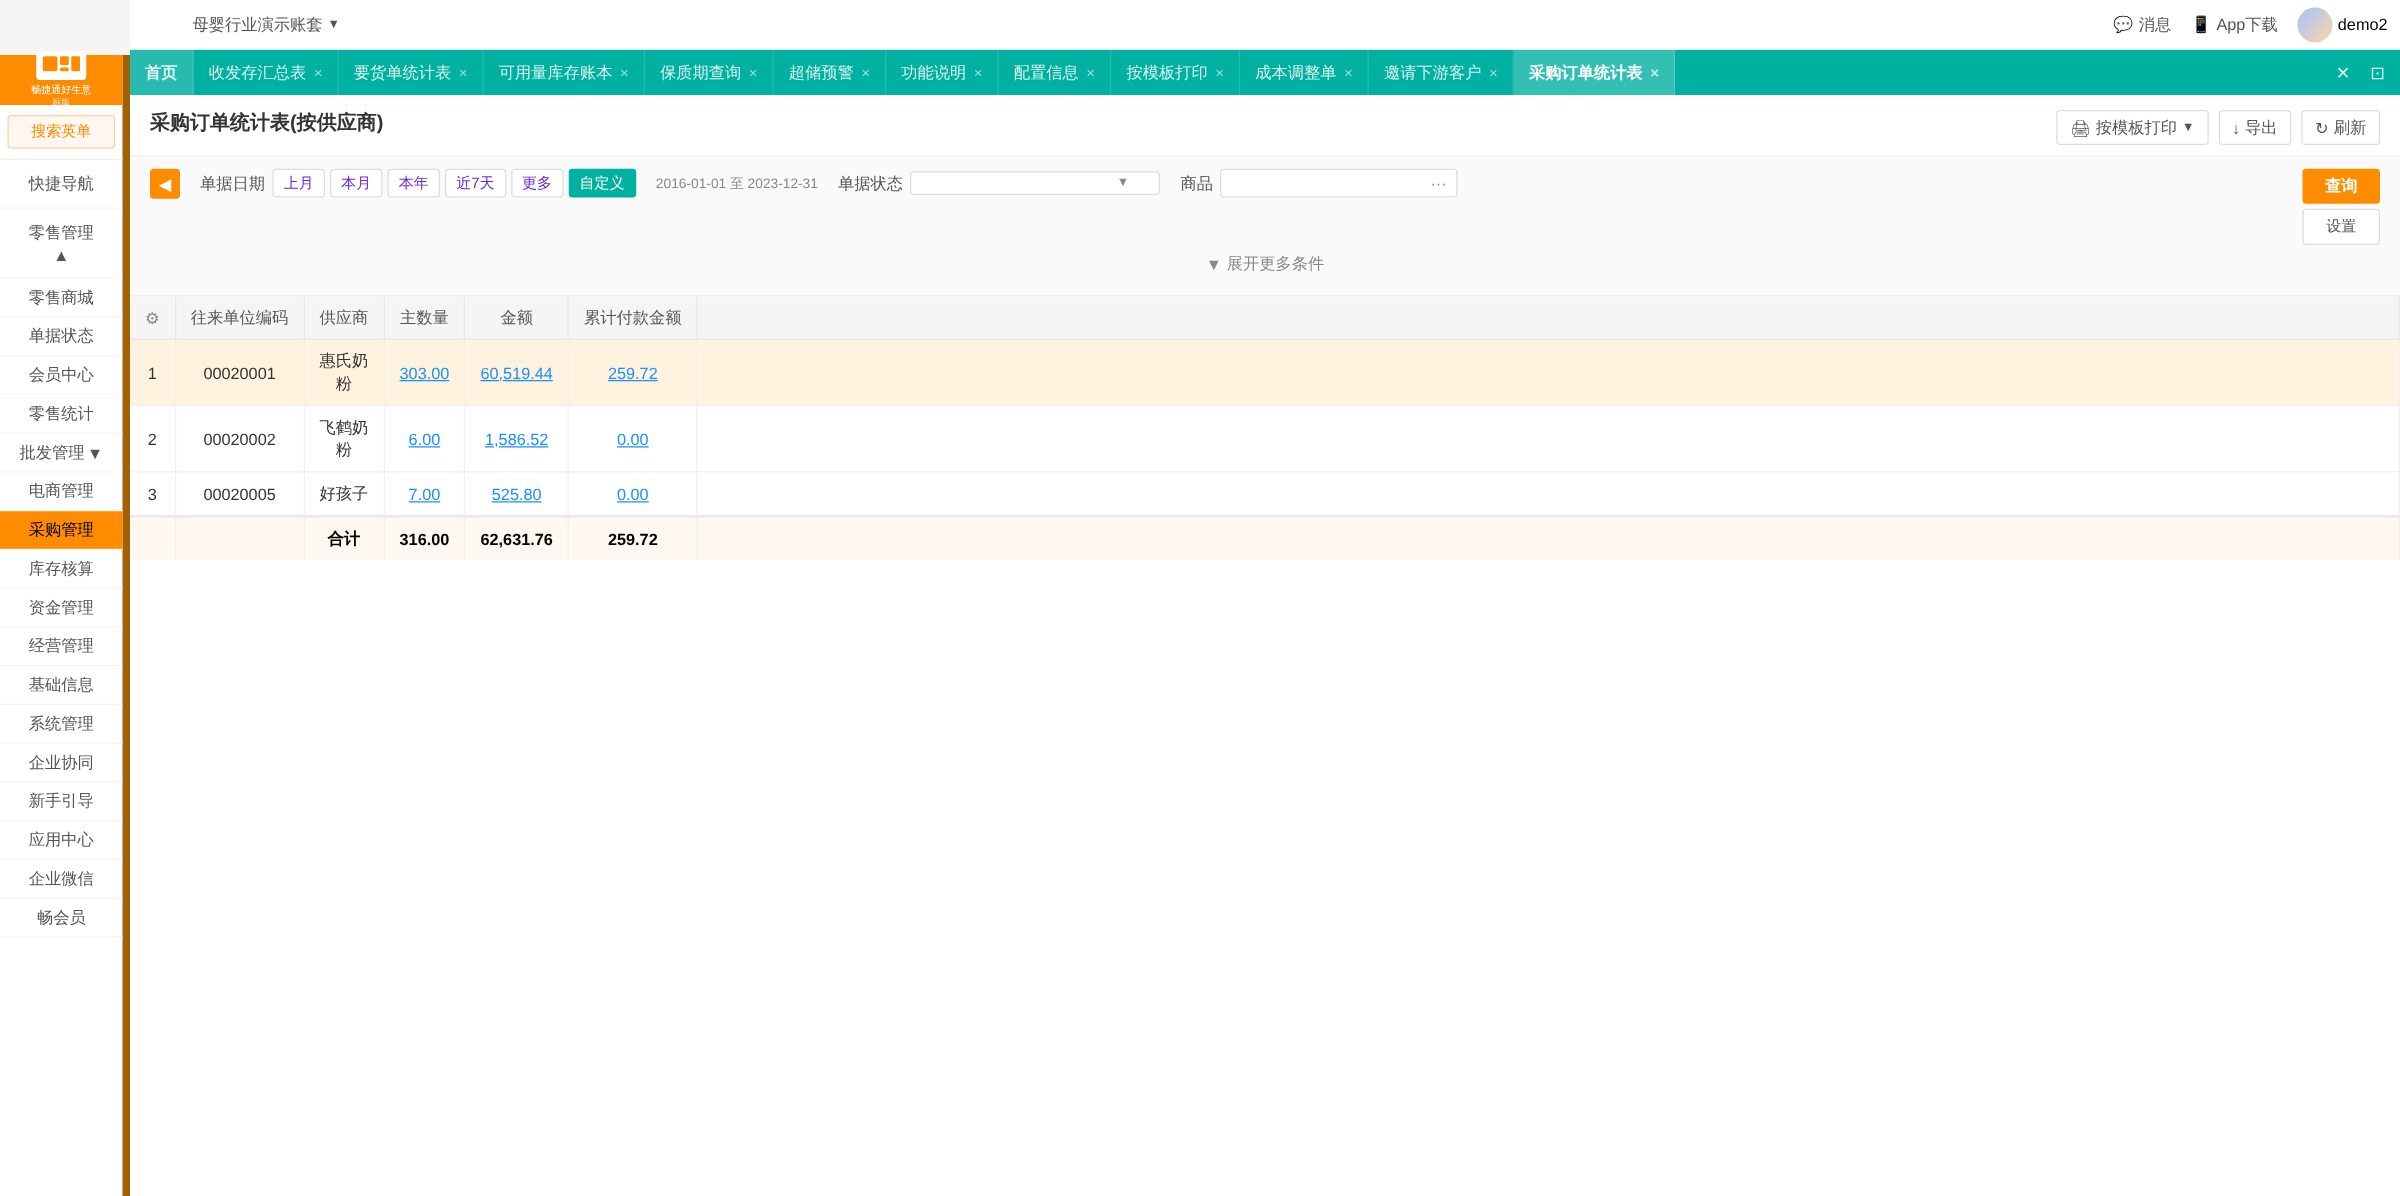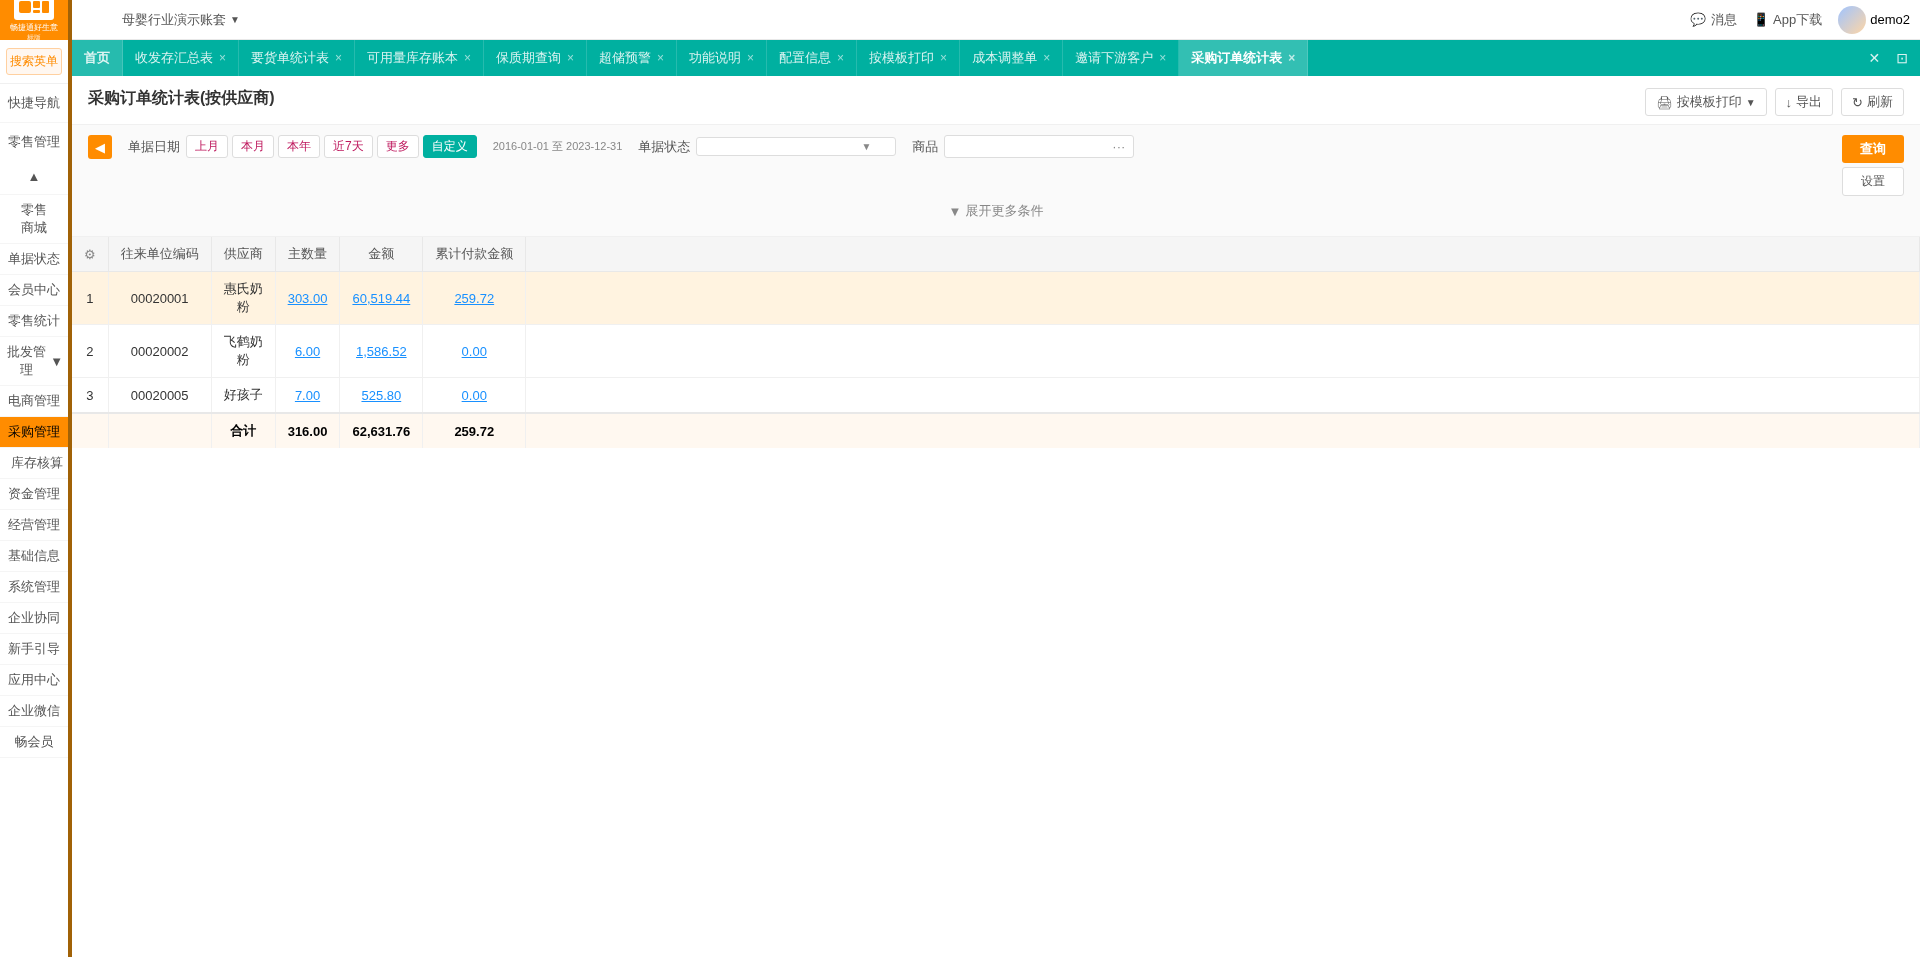--- a/index.html
+++ b/index.html
@@ -1,25 +1,26 @@
 <!DOCTYPE html>
 <html><head>
   <meta charset="utf-8">
   <style>
     * { box-sizing: border-box; margin: 0; padding: 0; font-family: 'Microsoft YaHei', Arial, sans-serif; font-size: 13px; }
     body { background: #f5f5f5; display: flex; height: 957px; overflow: hidden; }
 
     
     .sidebar {
-      width: 72px;
+      width: 104px;
       background: #fff;
       display: flex;
       flex-direction: column;
-      border-right: 4px solid #a16207;
+      border-right: 6px solid #a16207;
       flex-shrink: 0;
+      margin-top: 44px;
     }
     .sidebar-logo {
       background: #ff8c00;
       height: 40px;
       display: flex;
       align-items: center;
       justify-content: center;
       color: white;
       font-size: 11px;
       flex-shrink: 0;
@@ -281,21 +282,21 @@
     .date-shortcut {
       display: flex;
       gap: 4px;
     }
     .date-btn {
       padding: 2px 8px;
       border: 1px solid #ddd;
       border-radius: 3px;
       cursor: pointer;
       font-size: 12px;
-      color: #be185d;
+      color: #6d28d9;
       background: white;
     }
     .date-custom {
       background: #00b0a0;
       color: white;
       border: 1px solid #00b0a0;
       padding: 2px 8px;
       border-radius: 3px;
       font-size: 12px;
     }
@@ -470,21 +471,21 @@
     </div>
   </div>
 
   <div class="sidebar-search">
     <button class="sidebar-search-btn">搜索英单</button>
   </div>
 
   <div class="sidebar-nav-item">
     <span>快捷导航</span>
   </div>
-  <div class="sidebar-nav-item" style="justify-content:center;gap:18px;">
+  <div class="sidebar-nav-item" style="justify-content:center;gap:2px;">
     <span>零售管理</span>
     <span>▲</span>
   </div>
   <div class="sidebar-nav-item" style="padding:6px 15px;">
     <span>零售商城</span>
   </div>
   <div class="sidebar-nav-item" style="padding:6px 5px;">
     <span>单据状态</span>
   </div>
   <div class="sidebar-nav-item" style="padding:6px 5px;">
@@ -496,21 +497,21 @@
   <div class="sidebar-nav-item" style="flex-direction:row;justify-content:center;gap:2px;padding:6px 5px;">
     <span>批发管理</span>
     <span>▼</span>
   </div>
   <div class="sidebar-nav-item" style="padding:6px 5px;">
     <span>电商管理</span>
   </div>
   <div class="sidebar-nav-item active" style="padding:6px 5px;">
     <span>采购管理</span>
   </div>
-  <div class="sidebar-nav-item" style="padding:6px 5px;align-items:flex-end;">
+  <div class="sidebar-nav-item" style="padding:6px 5px;">
     <span>库存核算</span>
   </div>
   <div class="sidebar-nav-item" style="padding:6px 5px;">
     <span>资金管理</span>
   </div>
   <div class="sidebar-nav-item" style="padding:6px 5px;">
     <span>经营管理</span>
   </div>
   <div class="sidebar-nav-item" style="padding:6px 5px;">
     <span>基础信息</span>

